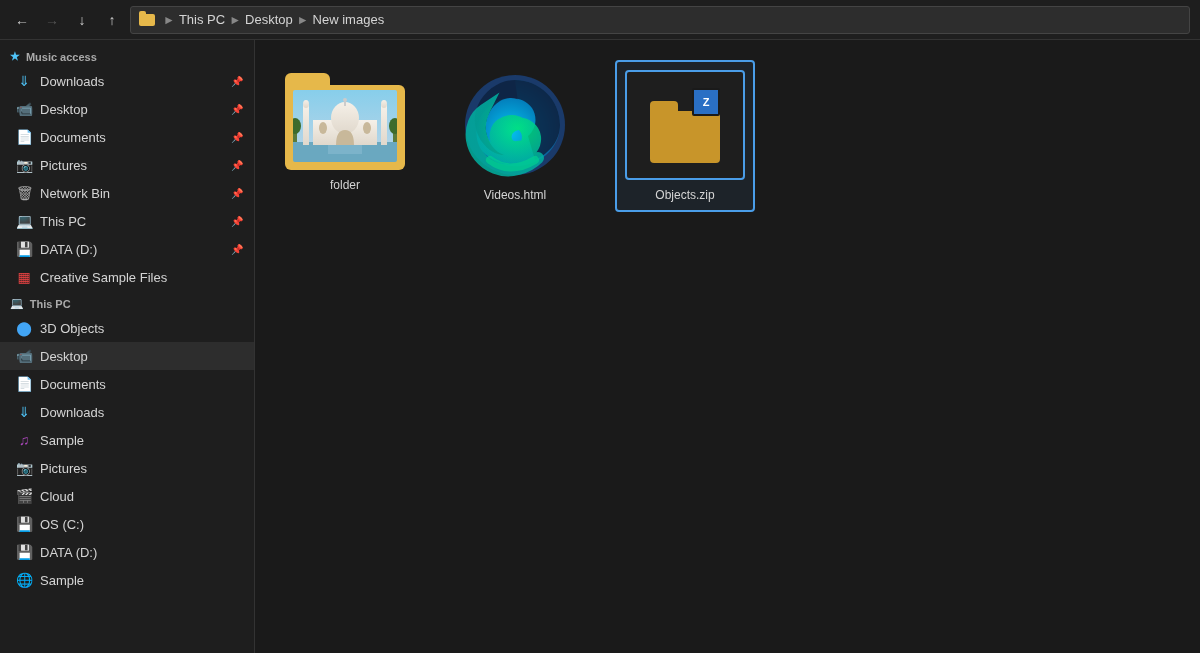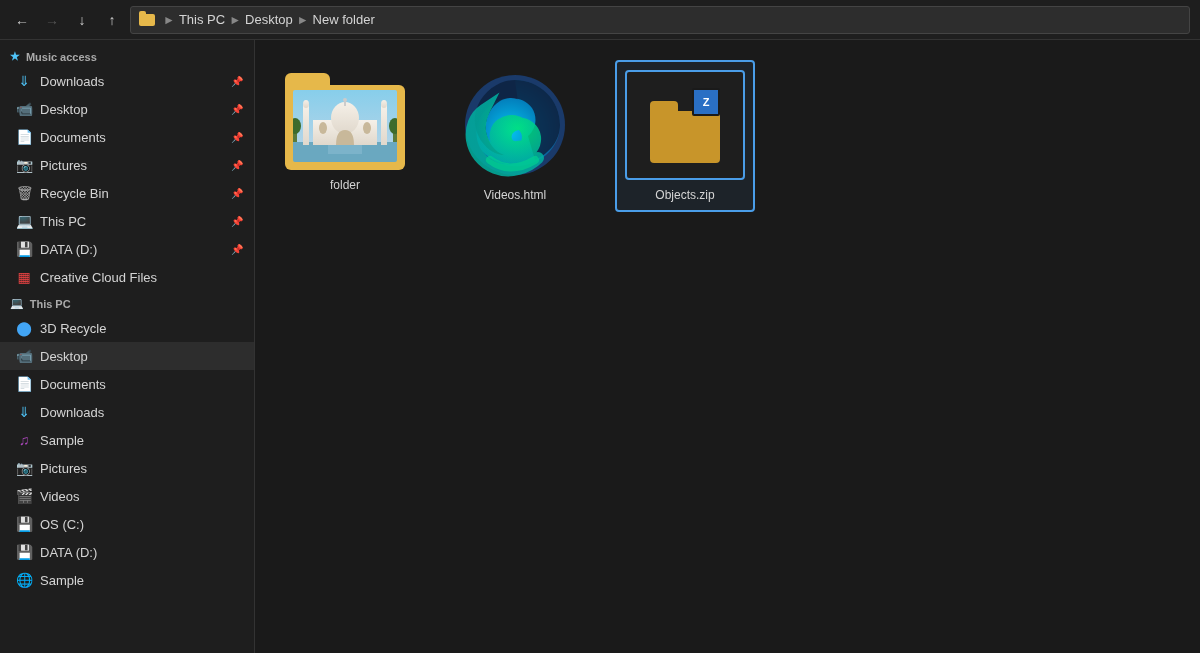--- a/index.html
+++ b/index.html
@@ -292,21 +292,21 @@
   <button class="nav-btn" title="Recent">↓</button>
   <button class="nav-btn" title="Up">↑</button>
 
   <div class="breadcrumb">
     <span class="folder-icon-small"></span>
     <span class="breadcrumb-sep">►</span>
     <span class="breadcrumb-item">This PC</span>
     <span class="breadcrumb-sep">►</span>
     <span class="breadcrumb-item">Desktop</span>
     <span class="breadcrumb-sep">►</span>
-    <span class="breadcrumb-item">New folder</span>
+    <span class="breadcrumb-item">New images</span>
   </div>
 </div>
 
 <div class="main-layout">
 
   <div class="sidebar">
 
     <div class="sidebar-section-header">
       <span style="color:#4fc3f7;">★</span>
       <span>Music access</span>
@@ -331,49 +331,49 @@
     </div>
 
     <div class="sidebar-item">
       <span class="si icon-pictures">📷</span>
       <span class="label">Pictures</span>
       <span class="pin-icon">📌</span>
     </div>
 
     <div class="sidebar-item">
       <span class="si icon-recycle">🗑</span>
-      <span class="label">Recycle Bin</span>
+      <span class="label">Network Bin</span>
       <span class="pin-icon">📌</span>
     </div>
 
     <div class="sidebar-item">
       <span class="si icon-thispc">💻</span>
       <span class="label">This PC</span>
       <span class="pin-icon">📌</span>
     </div>
 
     <div class="sidebar-item">
       <span class="si icon-drive">💾</span>
       <span class="label">DATA (D:)</span>
       <span class="pin-icon">📌</span>
     </div>
 
     <div class="sidebar-item">
       <span class="si icon-cc">▦</span>
-      <span class="label">Creative Cloud Files</span>
+      <span class="label">Creative Sample Files</span>
     </div>
 
     <div class="sidebar-section-header">
       <span style="color:#aaa;">💻</span>
       <span>This PC</span>
     </div>
 
     <div class="sidebar-item">
       <span class="si icon-3d">⬤</span>
-      <span class="label">3D Recycle</span>
+      <span class="label">3D Objects</span>
     </div>
 
     <div class="sidebar-item active">
       <span class="si icon-desktop">📹</span>
       <span class="label">Desktop</span>
     </div>
 
     <div class="sidebar-item">
       <span class="si icon-documents">📄</span>
       <span class="label">Documents</span>
@@ -389,21 +389,21 @@
       <span class="label">Sample</span>
     </div>
 
     <div class="sidebar-item">
       <span class="si icon-pictures">📷</span>
       <span class="label">Pictures</span>
     </div>
 
     <div class="sidebar-item">
       <span class="si icon-videos">🎬</span>
-      <span class="label">Videos</span>
+      <span class="label">Cloud</span>
     </div>
 
     <div class="sidebar-item">
       <span class="si icon-drive">💾</span>
       <span class="label">OS (C:)</span>
     </div>
 
     <div class="sidebar-item">
       <span class="si icon-drive">💾</span>
       <span class="label">DATA (D:)</span>

